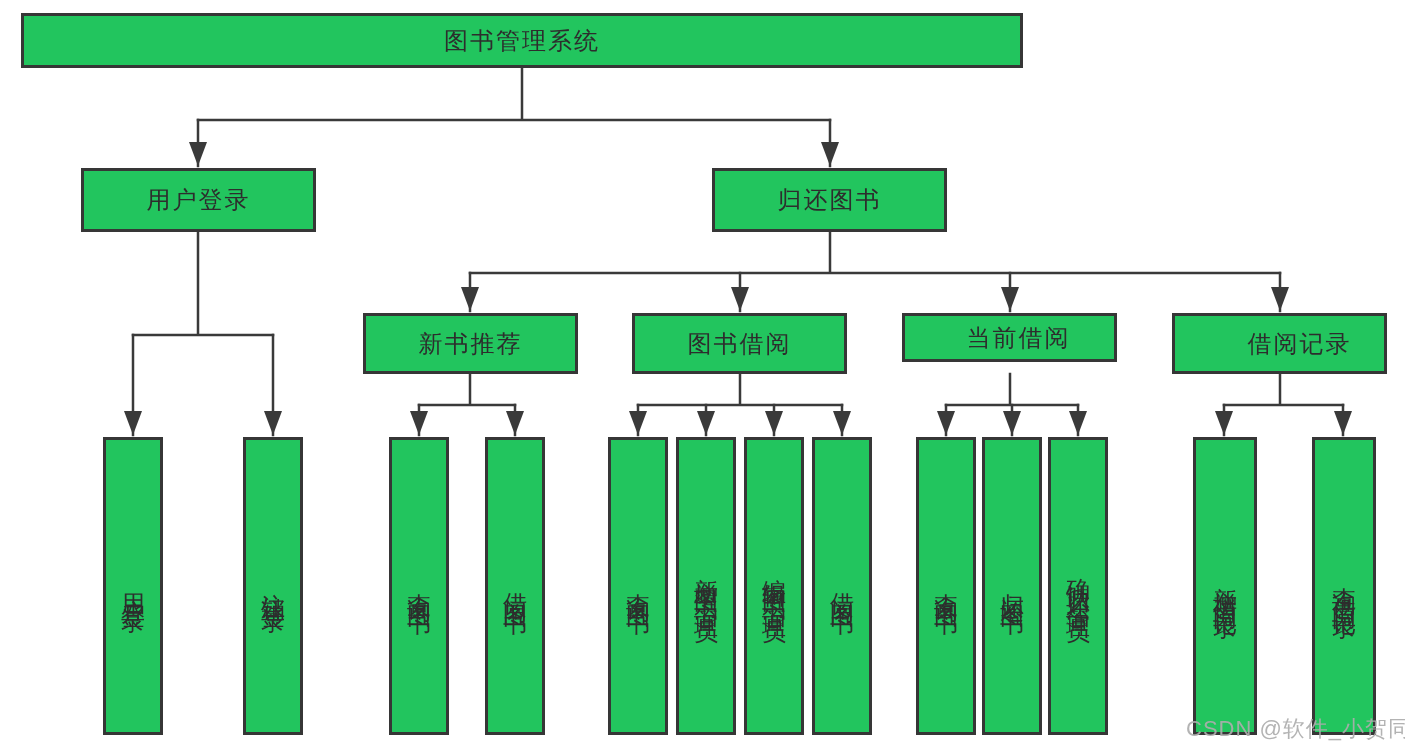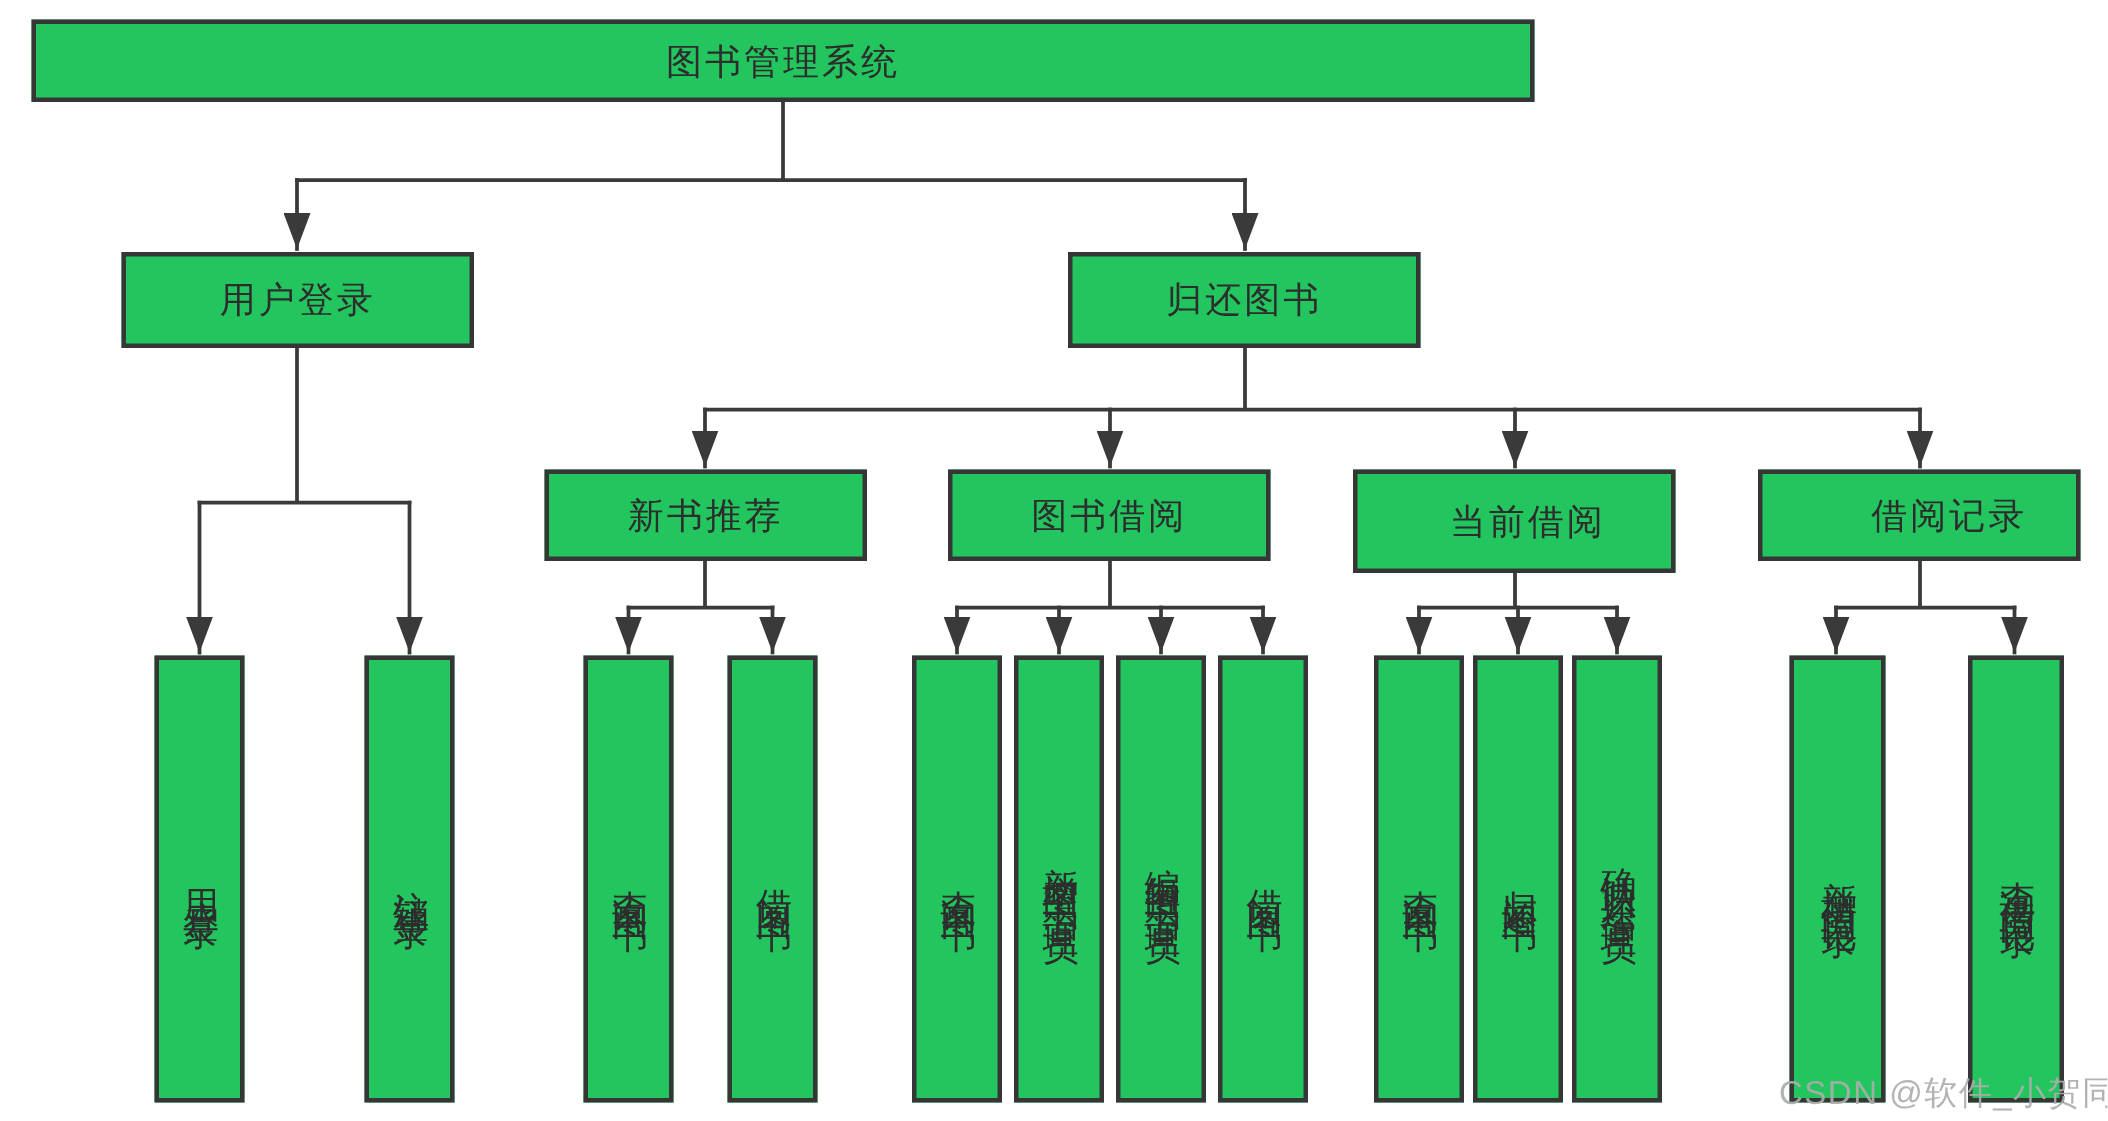--- a/index.html
+++ b/index.html
@@ -104,21 +104,21 @@
   <div class="box hbox" style="left:712px; top:168px; width:235px; height:64px;">
     <span>归还图书</span>
   </div>
 
   <div class="box hbox" style="left:363px; top:313px; width:215px; height:61px;">
     <span>新书推荐</span>
   </div>
   <div class="box hbox" style="left:632px; top:313px; width:215px; height:61px;">
     <span>图书借阅</span>
   </div>
-  <div class="box hbox" style="left:902px; top:313px; width:215px; height:69px;padding-left:18px;">
+  <div class="box hbox" style="left:902px; top:313px; width:215px; height:49px;padding-left:18px;">
     <span>当前借阅</span>
   </div>
   <div class="box hbox" style="left:1172px; top:313px; width:215px; height:61px;padding-left:40px;">
     <span>借阅记录</span>
   </div>
 
   <div class="box vbox" style="left:103px; top:437px; width:60px; height:298px;">
     <span class="vlabel">用户登录</span>
   </div>
   <div class="box vbox" style="left:243px; top:437px; width:60px; height:298px;">

